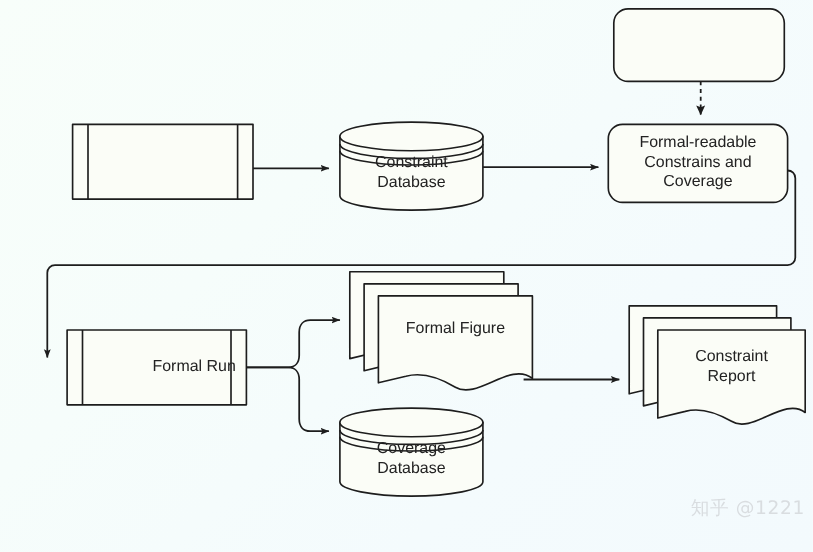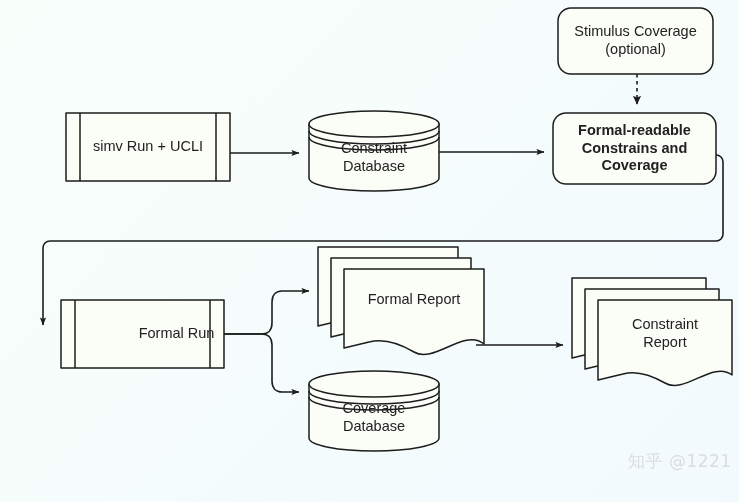--- a/index.html
+++ b/index.html
@@ -157,35 +157,32 @@
                L309,291" marker-end="url(#arrow)"></path>
 
       <path d="M224,334 L262,334 C268,334 272,338 272,345
                L272,381 C272,388 276,392 282,392
                L299,392" marker-end="url(#arrow)"></path>
 
       <path d="M476,345 L563,345" marker-end="url(#arrow)"></path>
     </g>
   </svg>
 
-  <div class="node-label" style="left:558px; top:8px; width:155px; height:66px; font-size:14.5px;">Stimulus Coverage
-(optional)</div>
 
-  <div class="node-label" style="left:80px; top:113px; width:136px; height:68px; font-size:14.5px;">simv Run + UCLI</div>
 
   <div class="node-label" style="left:309px; top:124px; width:130px; height:67px; font-size:14.5px;">Constraint
 Database</div>
 
-  <div class="node-label" style="left:553px; top:113px; width:163px; height:71px; font-size:14.5px;font-weight:bold;">Formal-readable
+  <div class="node-label" style="left:553px; top:113px; width:163px; height:71px; font-size:14.5px;">Formal-readable
 Constrains and
 Coverage</div>
 
   <div class="node-label" style="left:75px; top:300px; width:135px; height:68px; font-size:14.5px;margin-left:34px;">Formal Run</div>
 
-  <div class="node-label" style="left:344px; top:272px; width:140px; height:56px; font-size:14.5px;">Formal Report</div>
+  <div class="node-label" style="left:344px; top:272px; width:140px; height:56px; font-size:14.5px;">Formal Figure</div>
 
   <div class="node-label" style="left:309px; top:384px; width:130px; height:67px; font-size:14.5px;">Coverage
 Database</div>
 
   <div class="node-label" style="left:598px; top:303px; width:134px; height:62px; font-size:14.5px;">Constraint
 Report</div>
 
 
   <div id="watermark">知乎 @1221</div>
 

